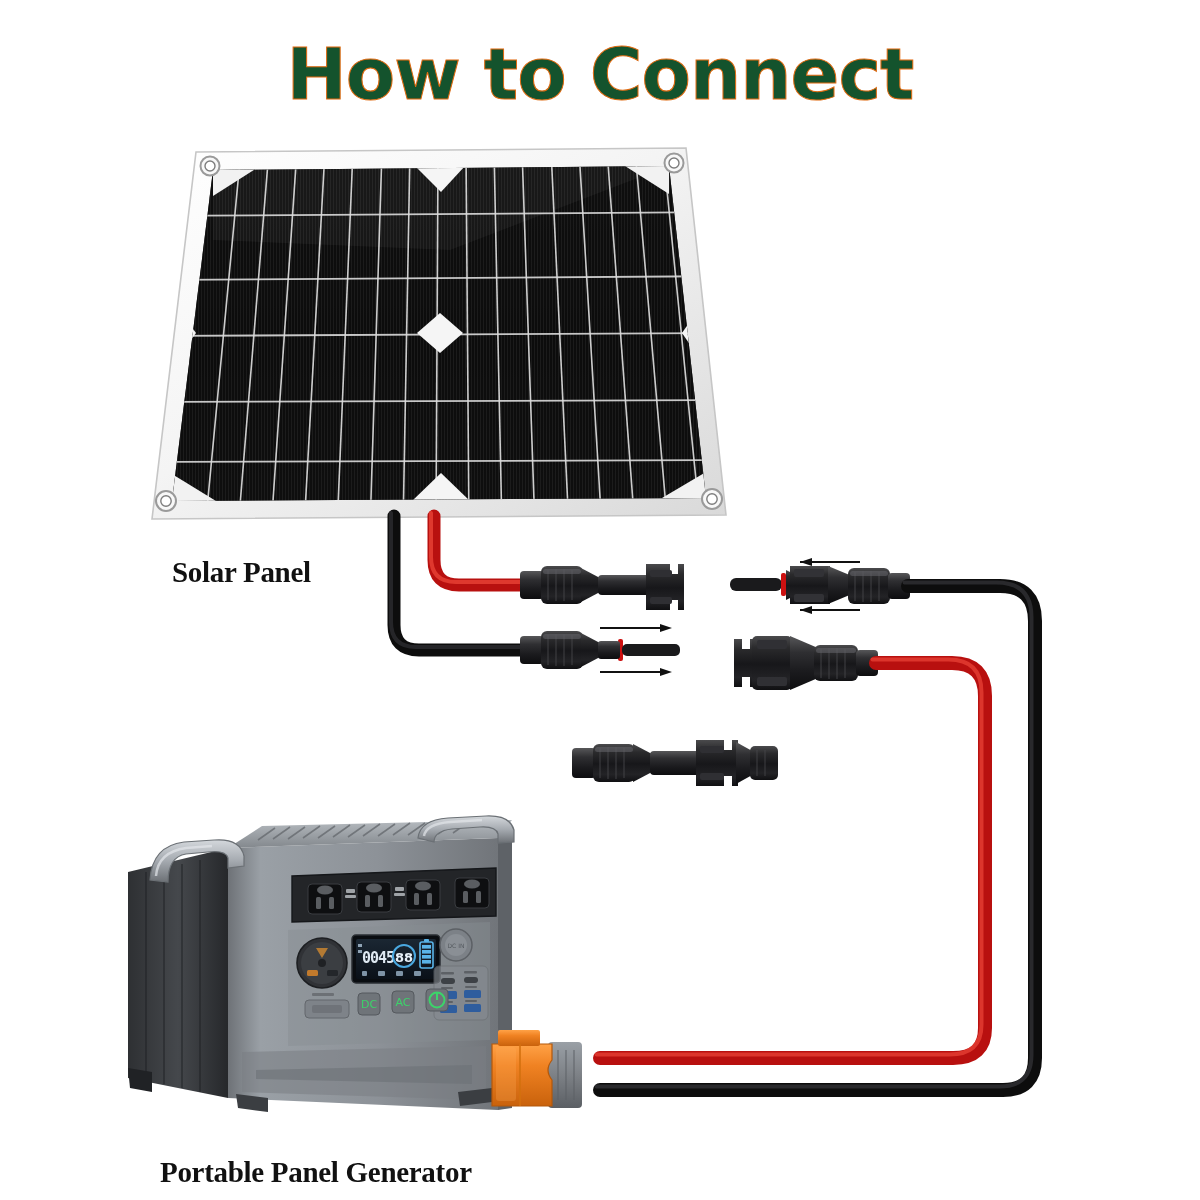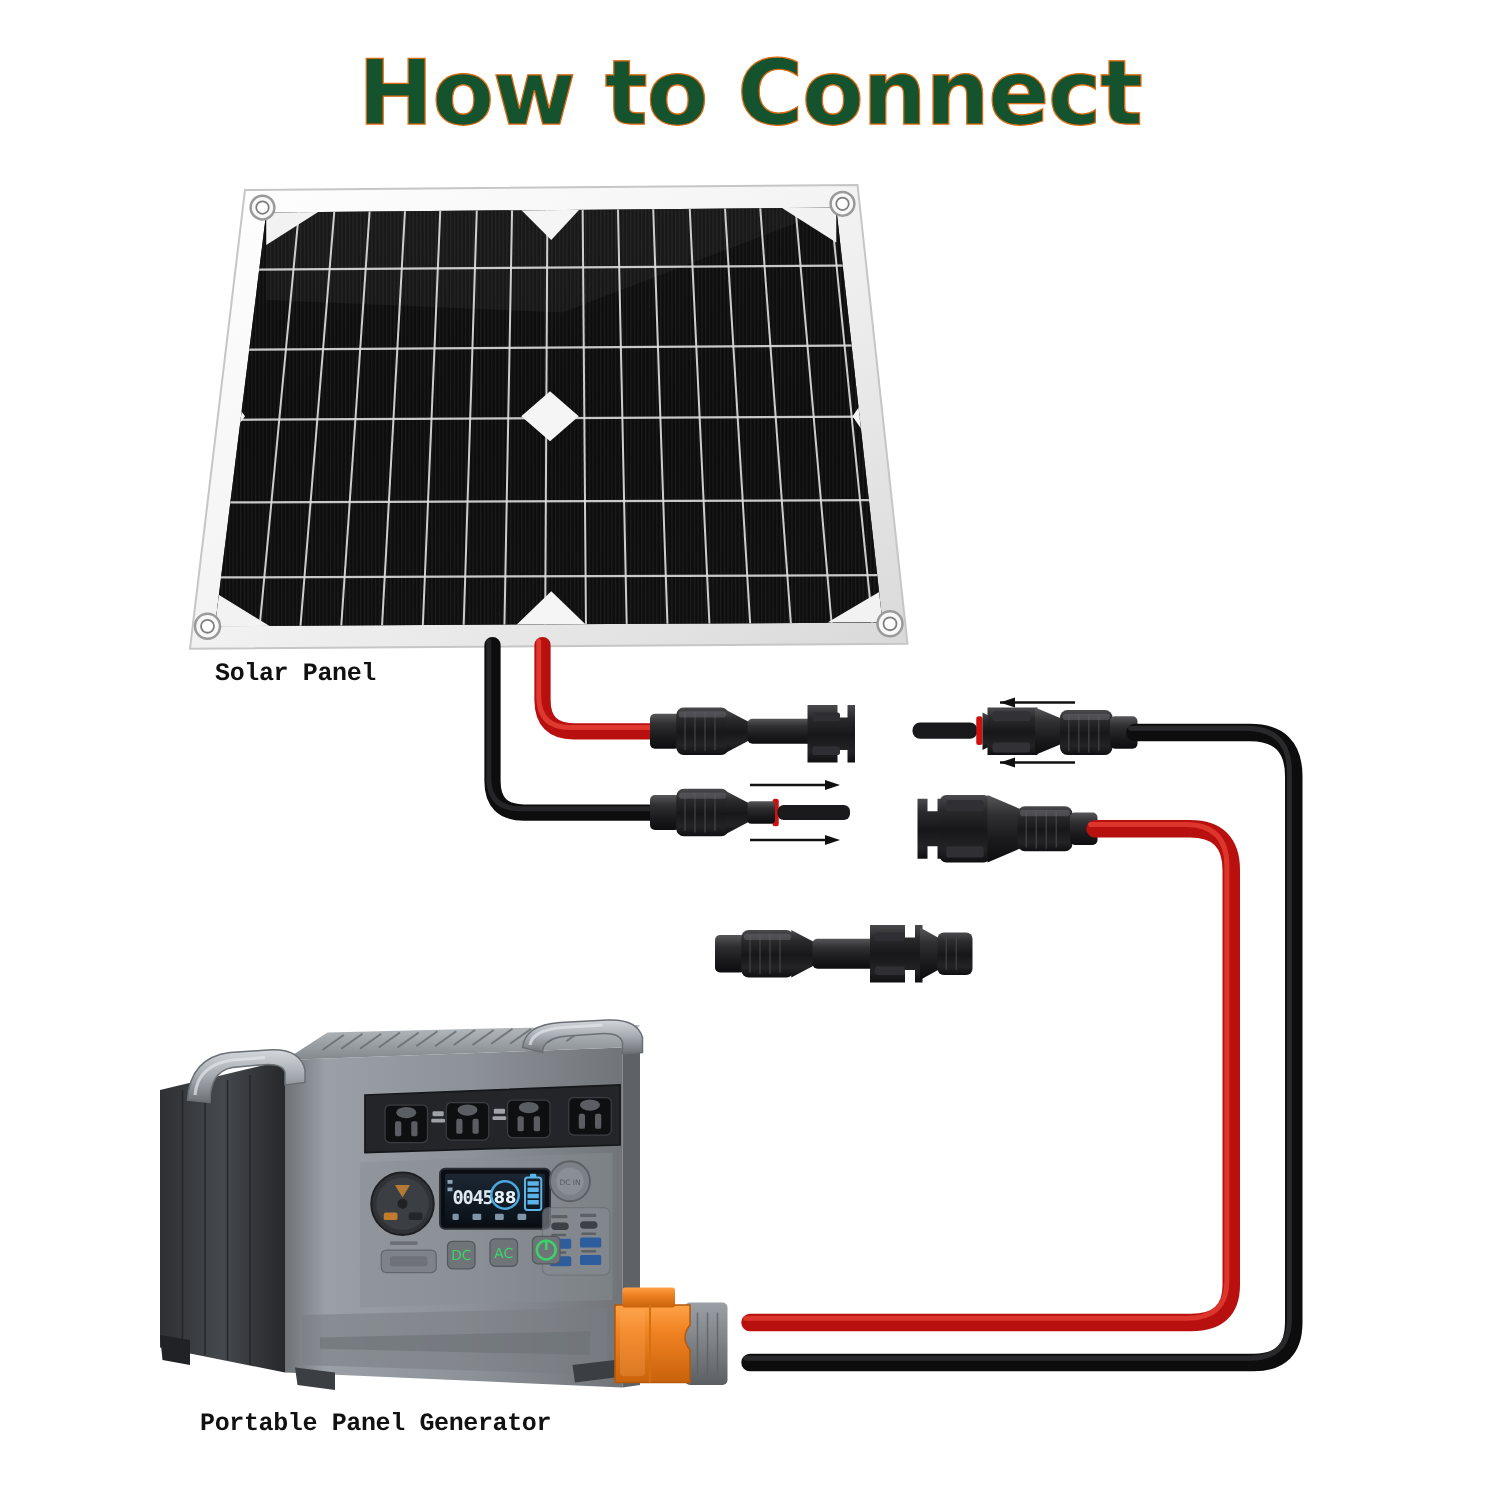--- a/index.html
+++ b/index.html
@@ -9,23 +9,23 @@
   #stage{position:relative;width:1200px;height:1200px;background:#fff;}
 
   .title{
     position:absolute;left:0;top:32px;width:1200px;text-align:center;
     font-size:72px;font-weight:bold;letter-spacing:-1px;
     color:#14532d;
     -webkit-text-stroke:1px #E06A10;
     font-family:"DejaVu Sans","Liberation Sans",sans-serif;
   }
   .caption{
-    position:absolute;font-size:20px;font-weight:bold;color:#111;
-    font-family:Liberation Mono, monospace;
-    letter-spacing:-0.3px;white-space:nowrap;
+    position:absolute;font-size:29px;font-weight:bold;color:#111;
+    font-family:Liberation Serif, serif;
+    letter-spacing:-0.3px;white-space:nowrap;margin-top:28px;
   }
   #cap-panel{left:172px;top:528px;}
   #cap-gen{left:160px;top:1128px;}
 
   svg{display:block;}
   .svglayer{position:absolute;left:0;top:0;width:1200px;height:1200px;}
 </style>
 </head>
 <body>
 

